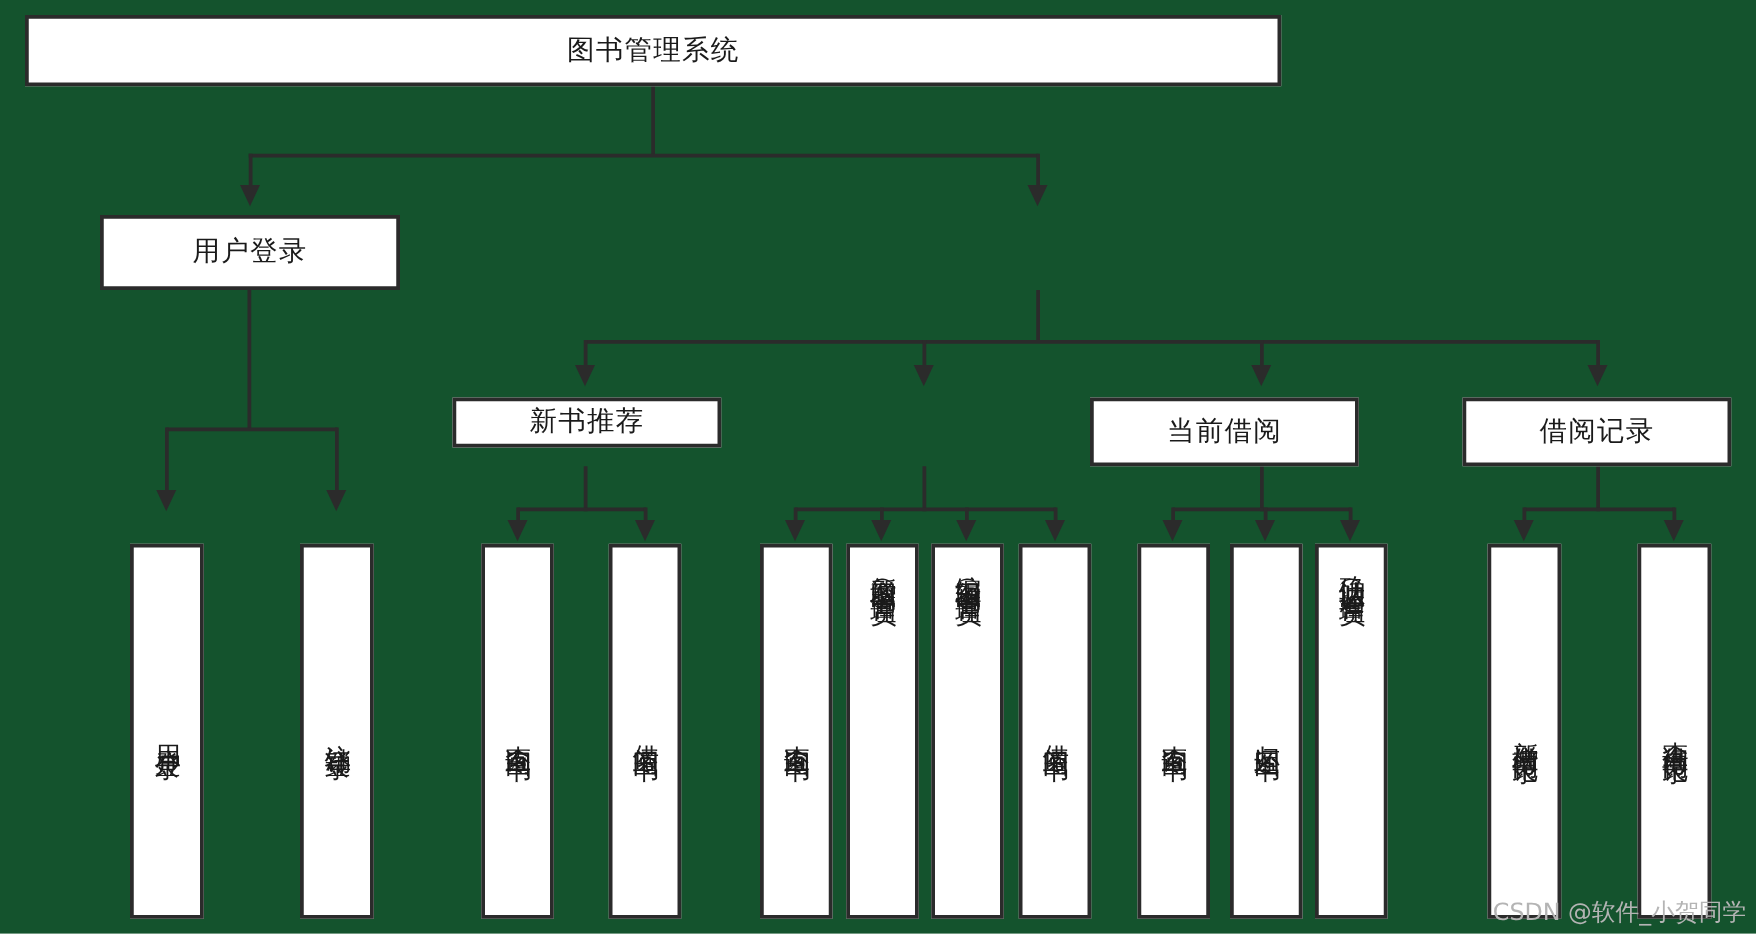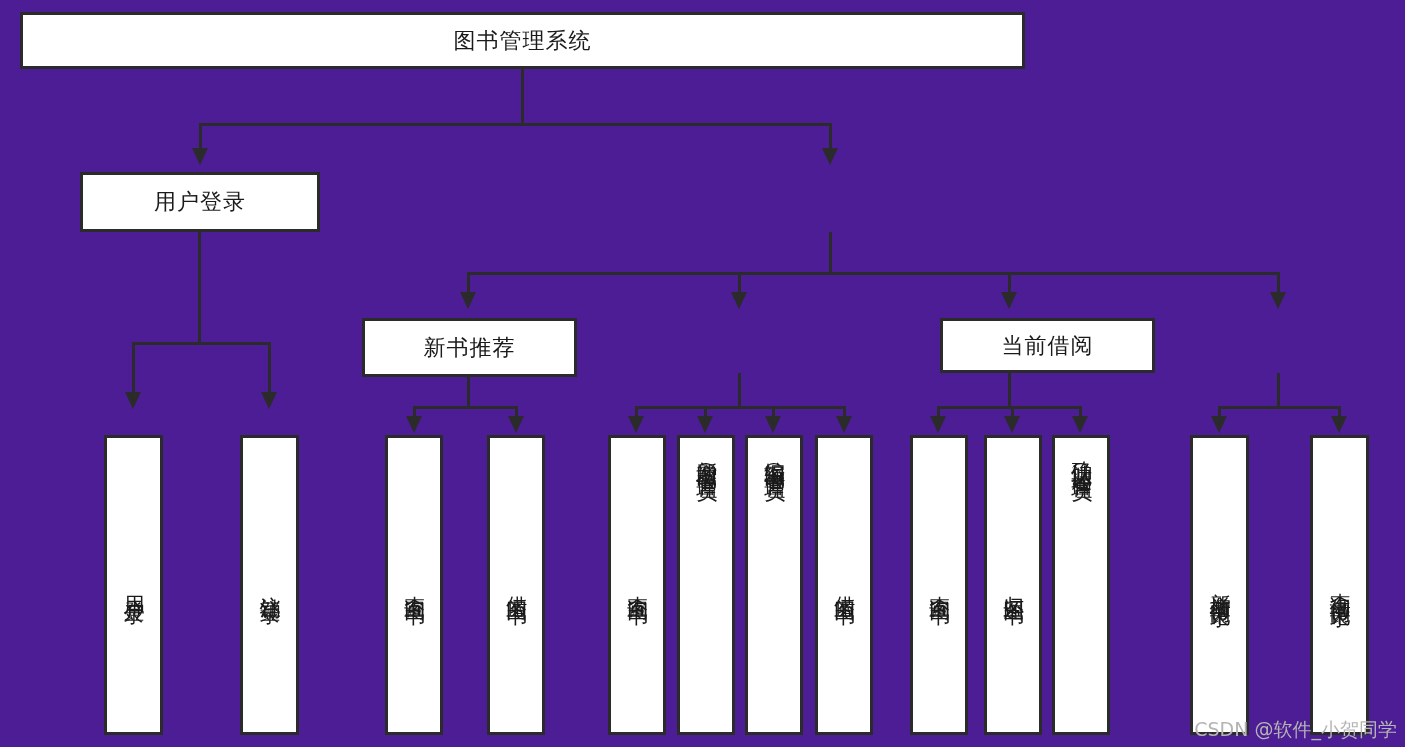--- a/index.html
+++ b/index.html
@@ -8,21 +8,21 @@
     padding: 0;
     background: #ffffff;
   }
   body {
     font-family: "DejaVu Sans", "Liberation Sans", sans-serif;
   }
   #canvas {
     position: relative;
     width: 1405px;
     height: 747px;
-    background: #4c1d95;
+    background: #14532d;
     overflow: hidden;
   }
   
   .node {
     position: absolute;
     box-sizing: border-box;
     border: 3px solid #2b2b2b;
     background: #ffffff;
     display: flex;
     align-items: center;
@@ -149,25 +149,28 @@
   <div class="arw" style="left:1331px;top:416px;"></div>
 
   <div class="node h" style="left:20px;top:12px;width:1005px;height:57px;">
     <span class="lbl">图书管理系统</span>
   </div>
 
   <div class="node h" style="left:80px;top:172px;width:240px;height:60px;">
     <span class="lbl">用户登录</span>
   </div>
 
-  <div class="node h" style="left:362px;top:318px;width:215px;height:59px;">
+  <div class="node h" style="left:362px;top:318px;width:215px;height:40px;">
     <span class="lbl">新书推荐</span>
   </div>
-  <div class="node h" style="left:940px;top:318px;width:215px;height:55px;">
+  <div class="node h" style="left:872px;top:318px;width:215px;height:55px;">
     <span class="lbl">当前借阅</span>
+  </div>
+  <div class="node h" style="left:1170px;top:318px;width:215px;height:55px;">
+    <span class="lbl">借阅记录</span>
   </div>
 
   <div class="node v mid" style="left:104px;top:435px;width:59px;height:300px;">
     <span class="lbl">用户登录</span>
   </div>
   <div class="node v mid" style="left:240px;top:435px;width:59px;height:300px;">
     <span class="lbl">注销登录</span>
   </div>
 
   <div class="node v mid" style="left:385px;top:435px;width:58px;height:300px;">

